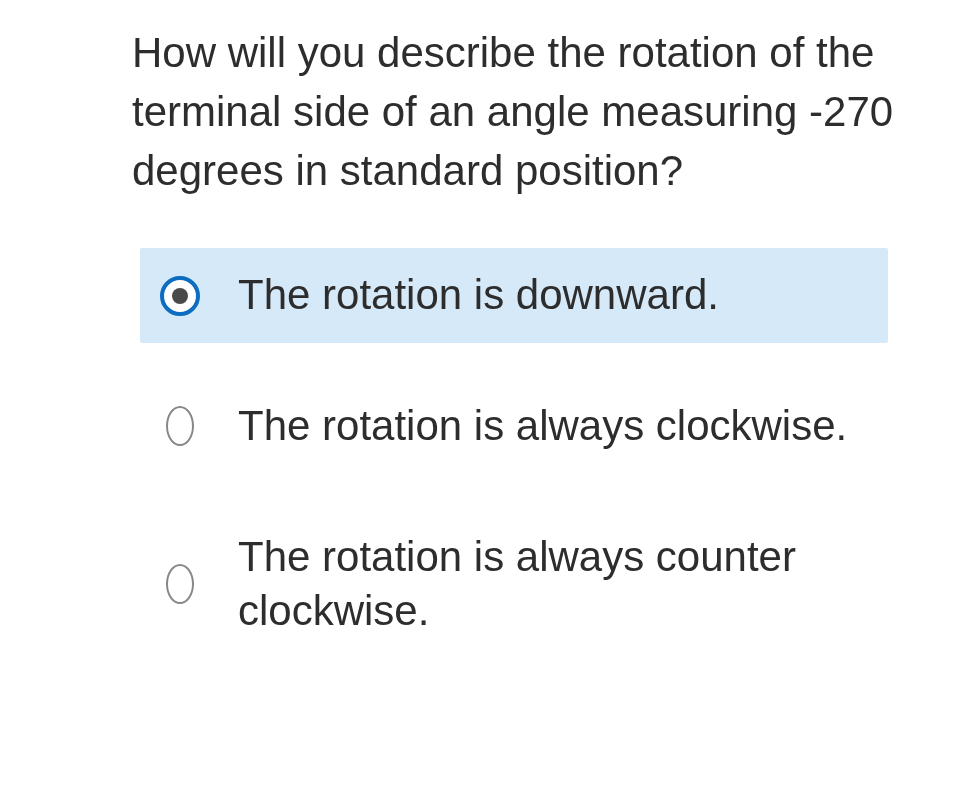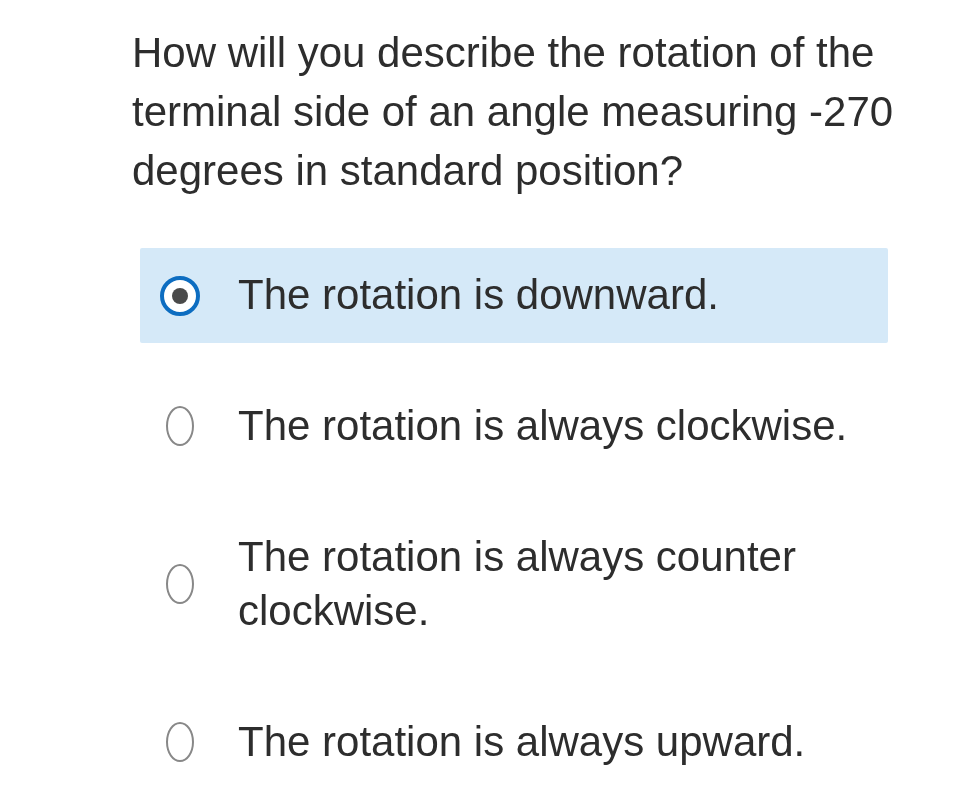--- a/index.html
+++ b/index.html
@@ -98,21 +98,15 @@
       <span class="option-label">The rotation is always clockwise.</span>
     </div>
 
     <div class="option-row multiline">
       <div class="radio-wrapper">
         <div class="radio-outer"></div>
       </div>
       <span class="option-label">The rotation is always counter clockwise.</span>
     </div>
 
-    <div class="option-row">
-      <div class="radio-wrapper">
-        <div class="radio-outer"></div>
-      </div>
-      <span class="option-label">The rotation is always upward.</span>
-    </div>
 
   </div>
 </div>
 
 </body></html>

